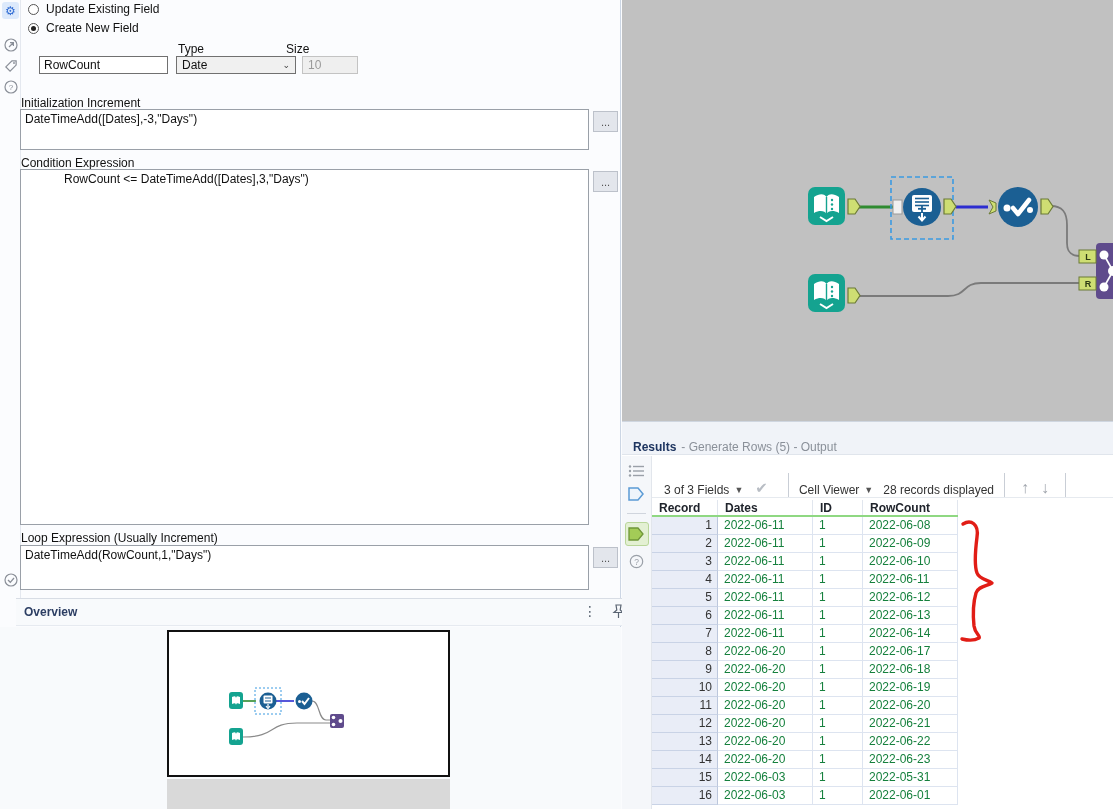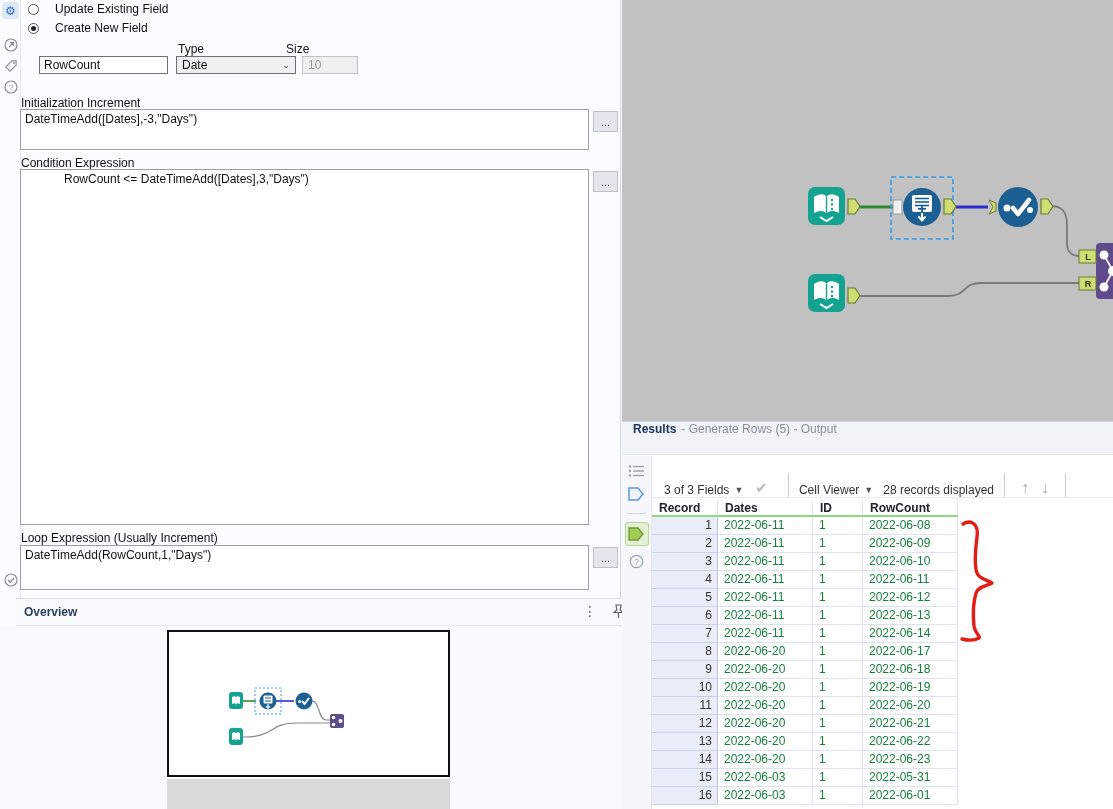--- a/index.html
+++ b/index.html
@@ -8,21 +8,21 @@
   .app { position:relative; width:1113px; height:809px; background:#fbfcfe; }
 
   
   .config-panel { position:absolute; left:0; top:0; width:621px; height:809px;
     background:#fbfcfe; border-right:1px solid #ccd6e4; }
   .cfg-strip { position:absolute; left:0; top:0; width:21px; height:598px; border-right:1px solid #e4e8ef; }
   .cfg-icon { position:absolute; left:2px; width:17px; height:17px; display:flex; align-items:center;
     justify-content:center; color:#8a8f98; font-size:12px; cursor:pointer; }
   .cfg-icon.sel { background:#dce9fb; border-radius:3px; color:#2f6bd3; }
 
-  .radio-row { position:absolute; left:28px; display:flex; align-items:center; gap:16px; height:16px; }
+  .radio-row { position:absolute; left:28px; display:flex; align-items:center; gap:7px; height:16px; }
   .radio-dot { width:11px; height:11px; border:1px solid #555; border-radius:50%; background:#fff; position:relative; }
   .radio-dot.on:after { content:""; position:absolute; left:2px; top:2px; width:5px; height:5px; border-radius:50%; background:#222; }
   .radio-label { font-size:12px; color:#111; }
 
   .fld-label { position:absolute; font-size:12px; color:#111; }
   .txt-input { position:absolute; height:18px; border:1px solid #707070; background:#fff;
     font:12px "Liberation Sans",sans-serif; padding:0 4px; color:#111; }
   .sel-box { position:absolute; height:18px; border:1px solid #707070; background:#f0f0f0;
     display:flex; align-items:center; padding:0 5px; font-size:12px; color:#111; cursor:pointer; }
   .sel-box .chev { margin-left:auto; color:#444; font-size:9px; }
@@ -46,21 +46,21 @@
   .ov-viewport { position:absolute; left:167px; top:3px; width:283px; height:147px; background:#fff;
     border:2px solid #111; }
   .ov-grayband { position:absolute; left:167px; top:152px; width:283px; height:30px; background:#d9d9d9; }
 
   
   .canvas { position:absolute; left:622px; top:0; width:491px; height:421px; background:#c1c1c1; }
 
   .results { position:absolute; left:622px; top:421px; width:491px; height:388px; background:#fff;
     border-top:1px solid #cfd6e0; }
   .res-header { height:33px; background:#f0f3f8; border-bottom:1px solid #e0e5ec; display:flex;
-    align-items:flex-start; padding-left:11px; font-size:12px; }
+    align-items:flex-end; padding-left:11px; font-size:12px; }
   .res-title { font-weight:bold; color:#1e3560; }
   .res-sub { color:#8a9099; margin-left:5px; }
   .res-body { position:absolute; top:34px; left:0; right:0; bottom:0; display:flex; }
   .res-strip { width:30px; background:#f5f7fa; border-right:1px solid #e2e6ec; position:relative; }
   .strip-div { position:absolute; left:5px; top:57px; width:19px; border-top:1px solid #d0d5dd; }
   .res-main { flex:1; position:relative; background:#fff; }
   .res-toolbar { height:42px; border-bottom:1px solid #e6eaef; display:flex; align-items:flex-end;
     padding-left:12px; font-size:12px; color:#333; }
   .tb-item { display:flex; align-items:center; gap:5px; cursor:pointer; }
   .tb-chev { font-size:9px; color:#555; }

